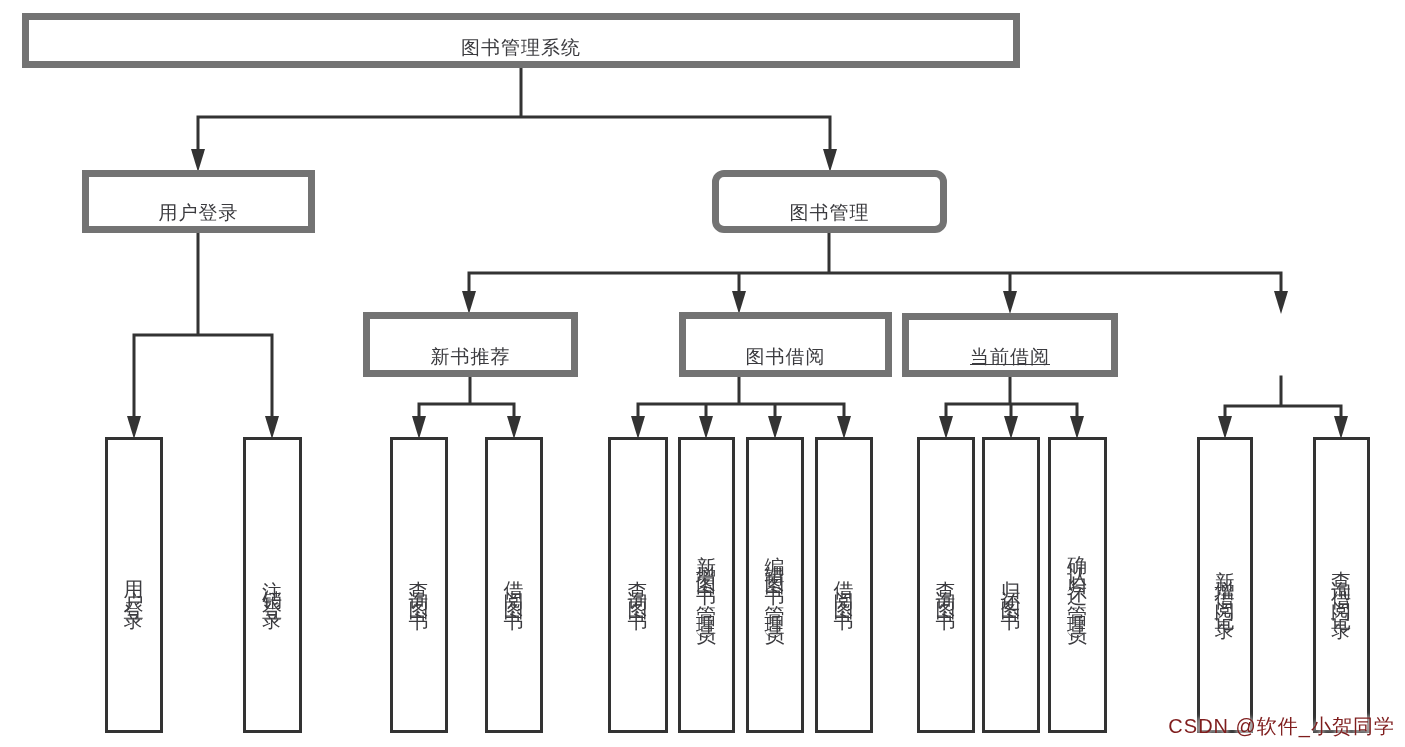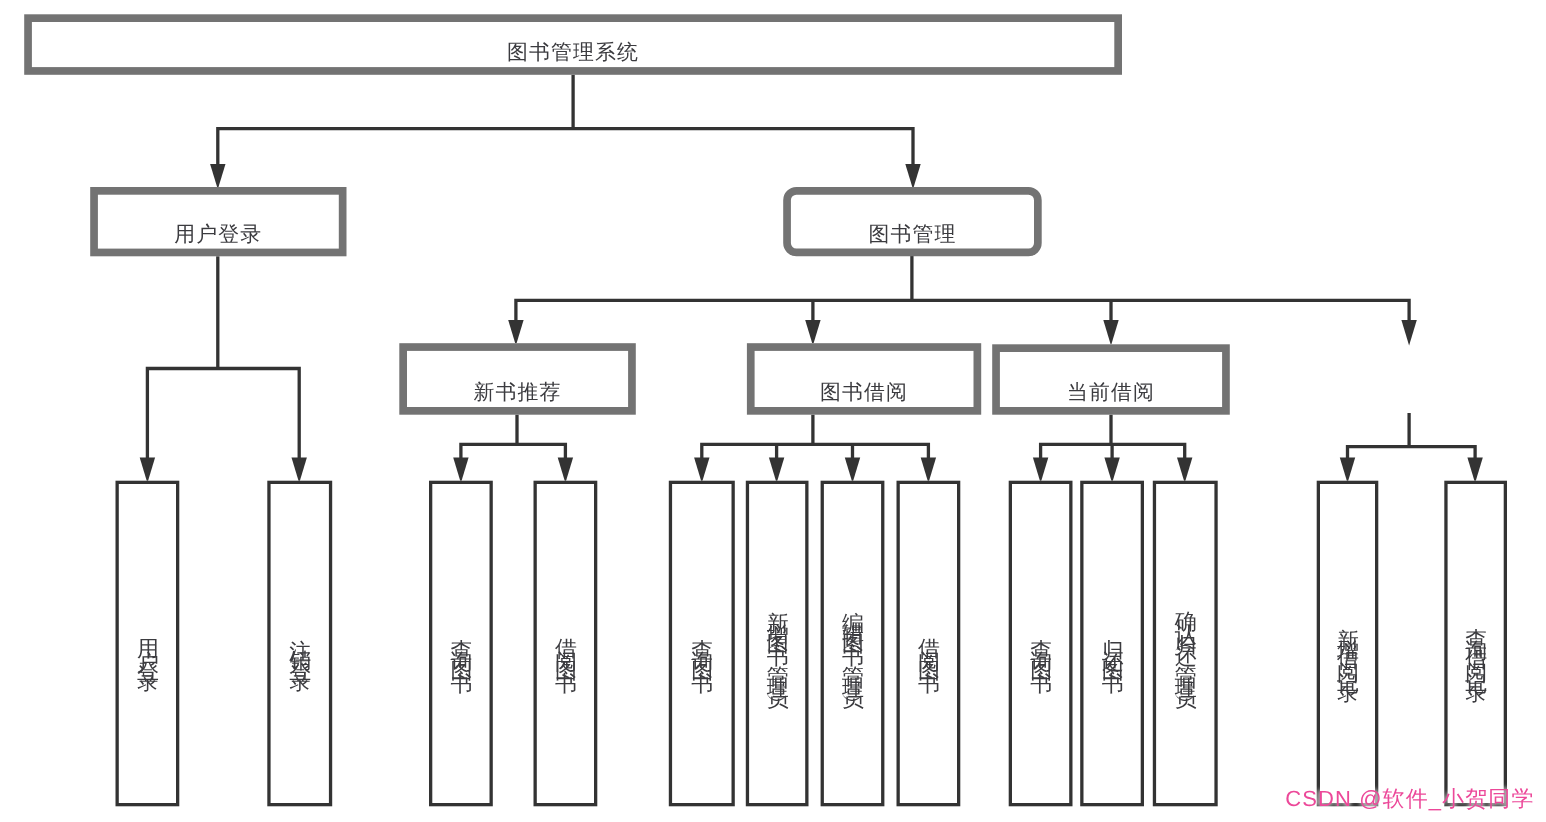--- a/index.html
+++ b/index.html
@@ -54,21 +54,21 @@
     letter-spacing: 10px;
     color: #3b3b3f;
     white-space: nowrap;
   }
   .watermark {
     position: absolute;
     right: 10px;
     bottom: 7px;
     z-index: 3;
     font-size: 20px;
-    color: #ec4899;
+    color: #7f1d1d;
     letter-spacing: 1px;
     text-shadow: 0 0 4px #ffffff, 0 0 6px #ffffff;
   }
 </style>
 </head>
 <body>
 
 <div id="canvas">
 
   <svg id="connectors" width="1405" height="747" viewBox="0 0 1405 747">
@@ -124,21 +124,21 @@
   <div class="hbox" style="left:712px; top:170px; width:235px; height:63px;border-radius:12px;">
     <span>图书管理</span>
   </div>
 
   <div class="hbox" style="left:363px; top:312px; width:215px; height:65px;">
     <span>新书推荐</span>
   </div>
   <div class="hbox" style="left:633px; top:312px; width:213px; height:65px;margin-left:46px;">
     <span>图书借阅</span>
   </div>
-  <div class="hbox" style="left:902px; top:313px; width:216px; height:64px;">
+  <div class="hbox" style="left:902px; top:313px; width:216px; height:64px;text-decoration:underline;">
     <span>当前借阅</span>
   </div>
 
   <div class="vbox" style="left:105px; width:58px;">
     <div class="vtext">用户登录</div>
   </div>
   <div class="vbox" style="left:243px; width:59px;">
     <div class="vtext">注销登录</div>
   </div>
 

